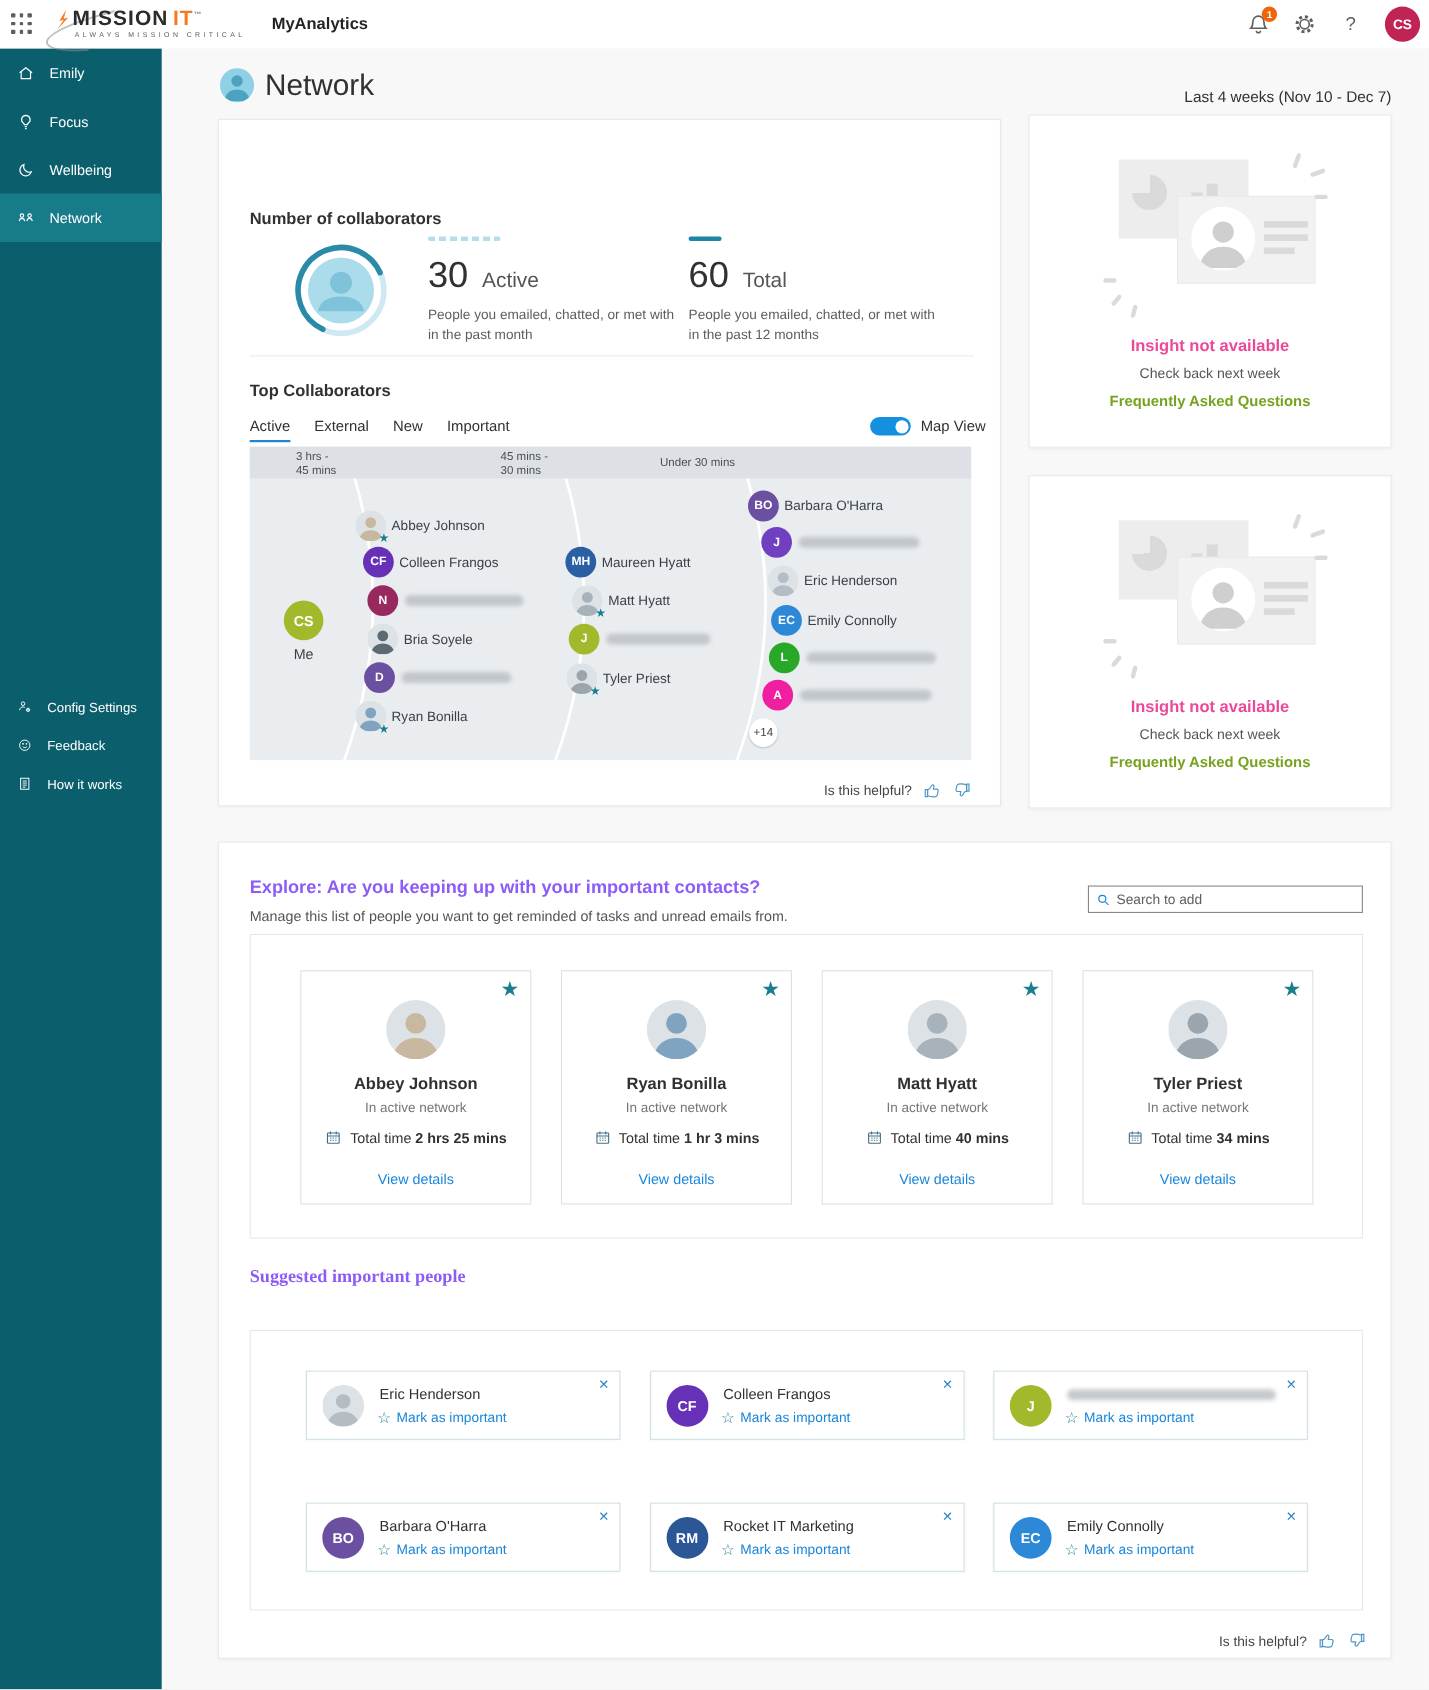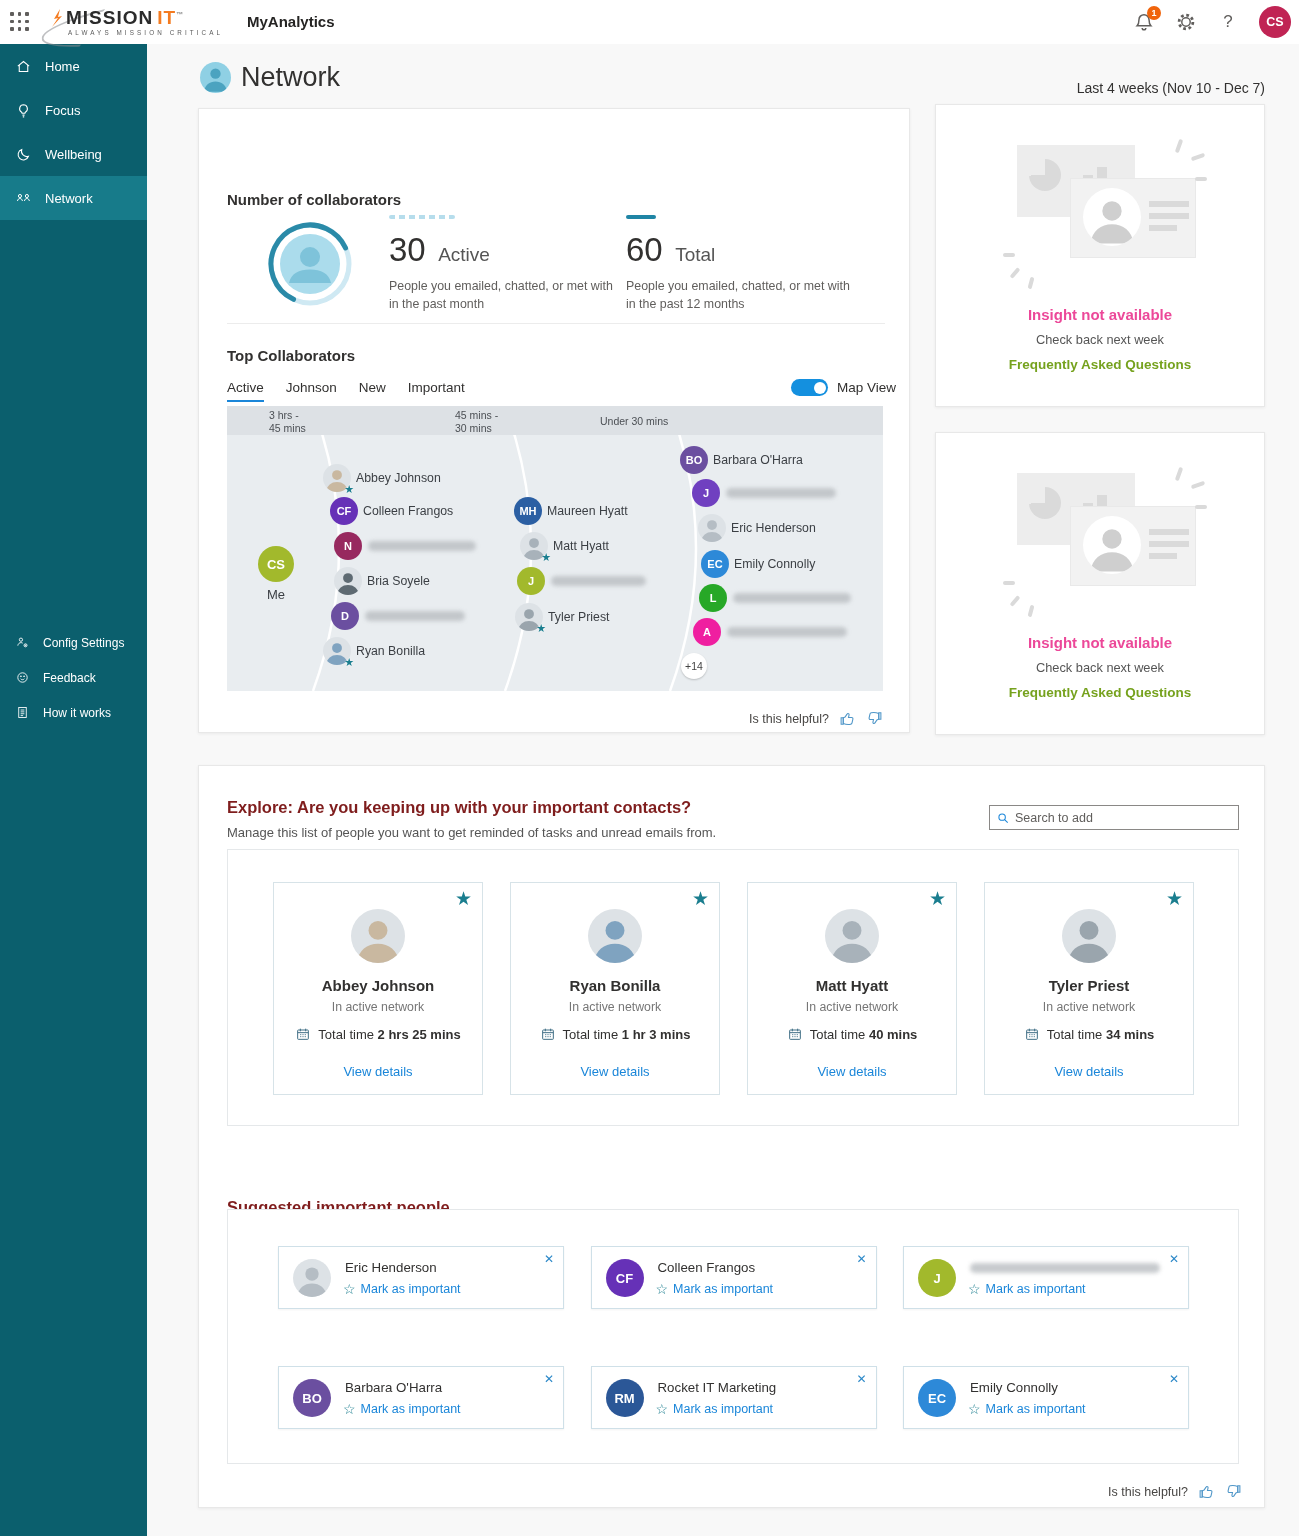--- a/index.html
+++ b/index.html
@@ -91,21 +91,21 @@
   .il-c1 { position:absolute; left:22px; top:12px; width:118px; height:72px; background:#ededed; }
   .il-pie { position:absolute; left:12px; top:14px; width:32px; height:32px; border-radius:50%; background:conic-gradient(#dadada 0 268deg,#ededed 268deg); }
   .il-bar { position:absolute; background:#dadada; }
   .il-c2 { position:absolute; left:76px; top:46px; width:124px; height:78px; background:#f2f2f2; box-shadow:0 0 0 1px #e9e9e9; }
   .il-pc { position:absolute; left:12px; top:9px; width:58px; height:58px; border-radius:50%; background:#fff; overflow:hidden; }
   .il-ln { position:absolute; background:#dadada; height:6px; }
   .spark { position:absolute; background:#dadada; border-radius:2px; }
 
   
   .contacts { left:198px; top:765px; width:1067px; height:743px; }
-  .contacts h2 { position:absolute; font-size:16.5px; font-weight:bold; color:#7f1d1d; }
+  .contacts h2 { position:absolute; font-size:16.5px; font-weight:bold; color:#8b5cf6; }
   .contacts .sub { position:absolute; left:28px; top:59px; font-size:13px; color:#555; }
   .searchbox { position:absolute; left:790px; top:39px; width:250px; height:25px; border:1px solid #8a8886; background:#fff; display:flex; align-items:center; padding:0 6px; gap:5px; }
   .searchbox svg { width:14px; height:14px; flex:0 0 14px; }
   .searchbox input { border:none; outline:none; flex:1; font-size:12.5px; font-family:inherit; color:#333; }
   .searchbox input::placeholder { color:#605e5c; }
   .group-box { position:absolute; left:28px; border:1px solid #e5e8ea; background:#fff; }
   .gb1 { top:83px; width:1012px; height:277px; }
   .gb2 { top:443px; width:1012px; height:255px; }
   .icard { position:absolute; top:32px; width:210px; height:213px; background:#fff; border:1px solid #d7e3e8; text-align:center; }
   .icard .star { position:absolute; right:10px; top:4px; font-size:19px; color:#1b7e8f; cursor:pointer; }
@@ -168,21 +168,21 @@
       <div class="me-avatar" id="topAvatar" style="background: rgb(192, 36, 84);">CS</div>
     </div>
   </header>
 
   <nav class="sidebar">
     <div class="side-item">
       <svg viewBox="0 0 24 24" fill="none" stroke="#fff" stroke-width="1.5">
           <path d="M4 11.5 12 5l8 6.5"></path>
           <path d="M6 10v9h12v-9"></path>
         </svg>
-      <span>Home</span>
+      <span>Emily</span>
     </div>
     <div class="side-item">
       <svg viewBox="0 0 24 24" fill="none" stroke="#fff" stroke-width="1.5">
           <path d="M12 4a5.5 5.5 0 0 1 3 10.1c-.7.5-1 1.2-1 1.9h-4c0-.7-.3-1.4-1-1.9A5.5 5.5 0 0 1 12 4z"></path>
           <path d="M10.5 18.5h3M11 21h2"></path>
         </svg>
       <span>Focus</span>
     </div>
     <div class="side-item">
       <svg viewBox="0 0 24 24" fill="none" stroke="#fff" stroke-width="1.5">
@@ -258,21 +258,21 @@
     <div class="metric" style="left:427px;">
       <div class="accent solid"></div>
       <span class="num">60</span>
       <span class="lbl">Total</span>
       <div class="desc">People you emailed, chatted, or met with in the past 12 months</div>
     </div>
 
     <div class="divider"></div>
     <div class="sec-title" style="left:28px; top:238px;">Top Collaborators</div>
 
-    <div class="tabs" id="tcTabs"><span class="sel">Active</span><span>Johnson</span><span>New</span><span>Important</span></div>
+    <div class="tabs" id="tcTabs"><span class="sel">Active</span><span>External</span><span>New</span><span>Important</span></div>
     <div class="toggle-row">
       <div class="toggle">
           <i></i>
         </div>
       <span class="toggle-lbl">Map View</span>
     </div>
 
     <div class="map">
       <div class="map-band">
         <div class="zone" style="left:42px;"><span>3 hrs -</span><br><span>45 mins</span></div>
@@ -569,21 +569,21 @@
               <svg viewBox="0 0 24 24" fill="none" stroke="#3f6e85" stroke-width="1.5">
                 <rect x="4" y="6" width="16" height="14" rx="1"></rect>
                 <path d="M4 10h16M8 4v4M16 4v4"></path>
                 <path d="M7.5 13h2M11 13h2M14.5 13h2M7.5 16h2M11 16h2M14.5 16h2" stroke-width="1.2"></path>
               </svg>
             </span>
             <span>Total time <b>34 mins</b></span>
           </div><a class="ilink">View details</a></div>
       </div>
 
-    <h2 style="left:28px; top:432px;">Suggested important people</h2>
+    <h2 style="left:28px; top:384px;font-family:Liberation Serif, serif;">Suggested important people</h2>
     <div class="group-box gb2" id="suggestionCards">
         <div class="scard" style="left: 50px; top: 36px;">
           <span class="sclose">✕</span>
           <div class="avatar photo" style="height: 38px; width: 38px;">
             <svg viewBox="0 0 24 24">
               <rect width="24" height="24" fill="#dde2e6"></rect>
               <circle cx="12" cy="9.5" r="4.2" fill="#b5bdc4"></circle>
               <path d="M2.5 24c.9-5.8 4.6-8.6 9.5-8.6s8.6 2.8 9.5 8.6z" fill="#b5bdc4"></path>
             </svg>
           </div>

